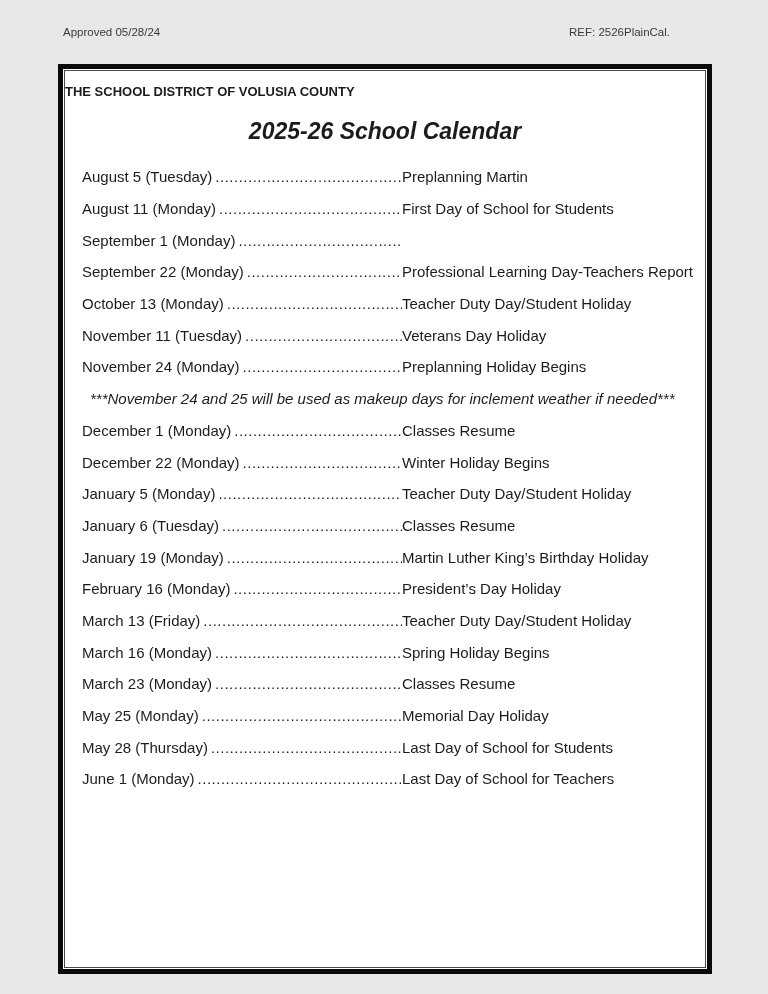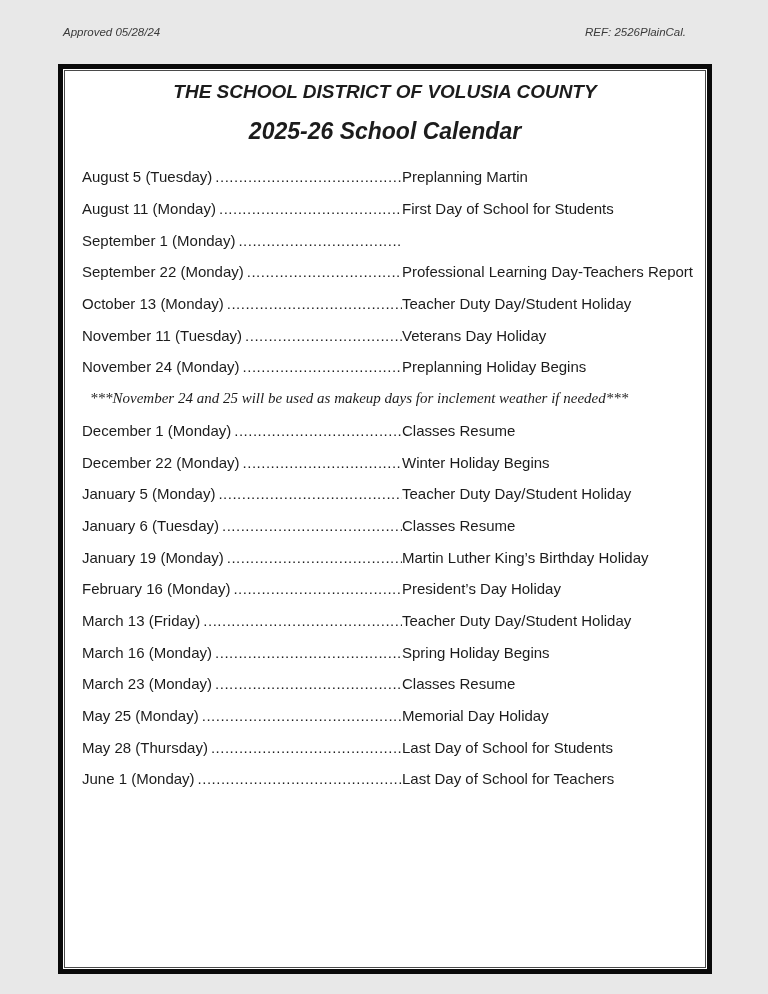--- a/index.html
+++ b/index.html
@@ -7,45 +7,44 @@
     width: 768px; height: 994px;
     background: #e8e8e8;
     font-family: "Liberation Sans", sans-serif;
     color: #1c1c1c;
     overflow: hidden;
   }
   .page { position: relative; width: 768px; height: 994px; }
 
   
   .topbar {
-    position: absolute; top: 26px; left: 0; right: 0;
+    position: absolute; top: 26px; left: 0; right: 16px;
     display: flex; justify-content: space-between;
     padding-left: 63px; padding-right: 82px;
-    font-size: 11.5px; color: #3a3a3a; font-style: italic;
+    font-size: 11.5px; color: #3a3a3a;
   }
 
   
   .doc {
     position: absolute; left: 58px; top: 64px;
     width: 654px; height: 910px;
     border: 5px solid #0a0a0a;
     background: #ffffff;
   }
   .doc-inner {
     width: calc(100% - 2px); height: calc(100% - 2px);
     margin: 1px;
     border: 1px solid #4a4a4a;
     padding-top: 12px;
     background: #ffffff;
   }
 
   .district-title {
-    text-align: center;
-    font-size: 19px; line-height: 18px;
-    font-weight: bold; font-style: italic;
+    font-size: 13px; line-height: 18px;
+    font-weight: bold; 
   }
   .calendar-title {
     text-align: center;
     margin-top: 16px;
     font-size: 23px; line-height: 28px;
     font-weight: bold; font-style: italic;
   }
   .notice-box {
     width: 536px;
     margin: 8px auto 0 auto;
@@ -68,21 +67,20 @@
   .date { flex: none; padding-right: 3px; }
   .dots {
     flex: 1; overflow: hidden; white-space: nowrap;
     letter-spacing: 0.5px;
   }
   .event { flex: 1; white-space: nowrap; overflow: hidden; }
   .note-row .note {
     font-style: italic;
     padding-left: 8px;
     white-space: nowrap;
-    font-family: Liberation Serif, serif;
   }
 </style>
 </head>
 <body>
 
 <div class="page">
 
   <div class="topbar">
     <span>Approved 05/28/24</span>
     <span>REF: 2526PlainCal.</span>

